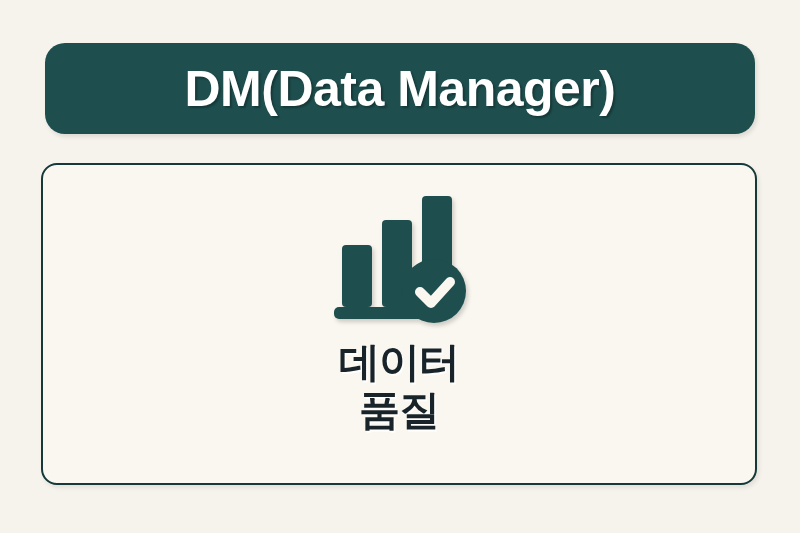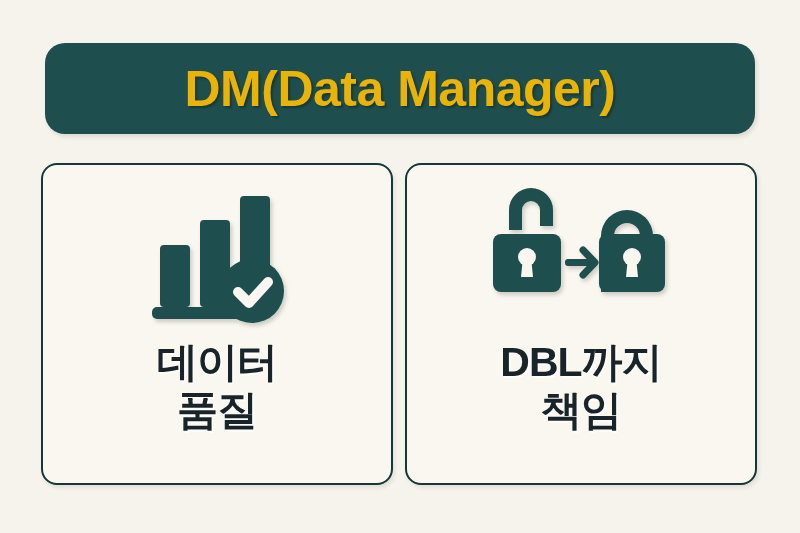--- a/index.html
+++ b/index.html
@@ -28,21 +28,21 @@
     width: 710px;
     height: 91px;
     background: #1e4e4e;
     border-radius: 20px;
     display: flex;
     align-items: center;
     justify-content: center;
     box-shadow: 2px 3px 4px rgba(0,0,0,0.10);
   }
   #banner-title {
-    color: #eab308;
+    color: #ffffff;
     font-size: 50px;
     font-weight: bold;
     letter-spacing: -0.5px;
     line-height: 1;
     white-space: nowrap;
     text-shadow: 2px 2px 2px rgba(0,0,0,0.28);
   }
 
   
   #cards {
@@ -110,40 +110,15 @@
             <circle cx="110" cy="103" r="32"></circle>
           </g>
           <path d="M96 104 L107 115 L126 94" fill="none" stroke="#faf7f0" stroke-width="10" stroke-linecap="round" stroke-linejoin="round"></path>
         </svg>
       </div>
       <div class="card-label">데이터
 품질</div>
     </div>
 
 
-    <div class="card">
-      <div class="card-icon">
-        <svg width="180" height="140" viewBox="0 0 180 140" xmlns="http://www.w3.org/2000/svg">
-          <g fill="#1e4e4e">
-
-            <path d="M18 22 a22 22 0 0 1 44 0 v16 h-13 v-16 a9 9 0 0 0 -18 0 v20 h-13 z"></path>
-            <rect x="2" y="46" width="68" height="58" rx="8"></rect>
-
-            <path d="M110 104 v-56 a26 26 0 0 1 52 0 v56 h-13 v-56 a13 13 0 0 0 -26 0 v56 z"></path>
-            <rect x="108" y="46" width="66" height="58" rx="8"></rect>
-
-            <rect x="74" y="71" width="26" height="7" rx="3"></rect>
-            <path d="M92 62 L104 74.5 L92 87" fill="none" stroke="#1e4e4e" stroke-width="7" stroke-linecap="round" stroke-linejoin="round"></path>
-          </g>
-          <g fill="#faf7f0">
-            <circle cx="36" cy="69" r="9"></circle>
-            <path d="M32 69 h8 l2 20 h-12 z"></path>
-            <circle cx="141" cy="69" r="9"></circle>
-            <path d="M137 69 h8 l2 20 h-12 z"></path>
-          </g>
-        </svg>
-      </div>
-      <div class="card-label">DBL까지
-책임</div>
-    </div>
 
   </div>
 </div>
 
 </body></html>

